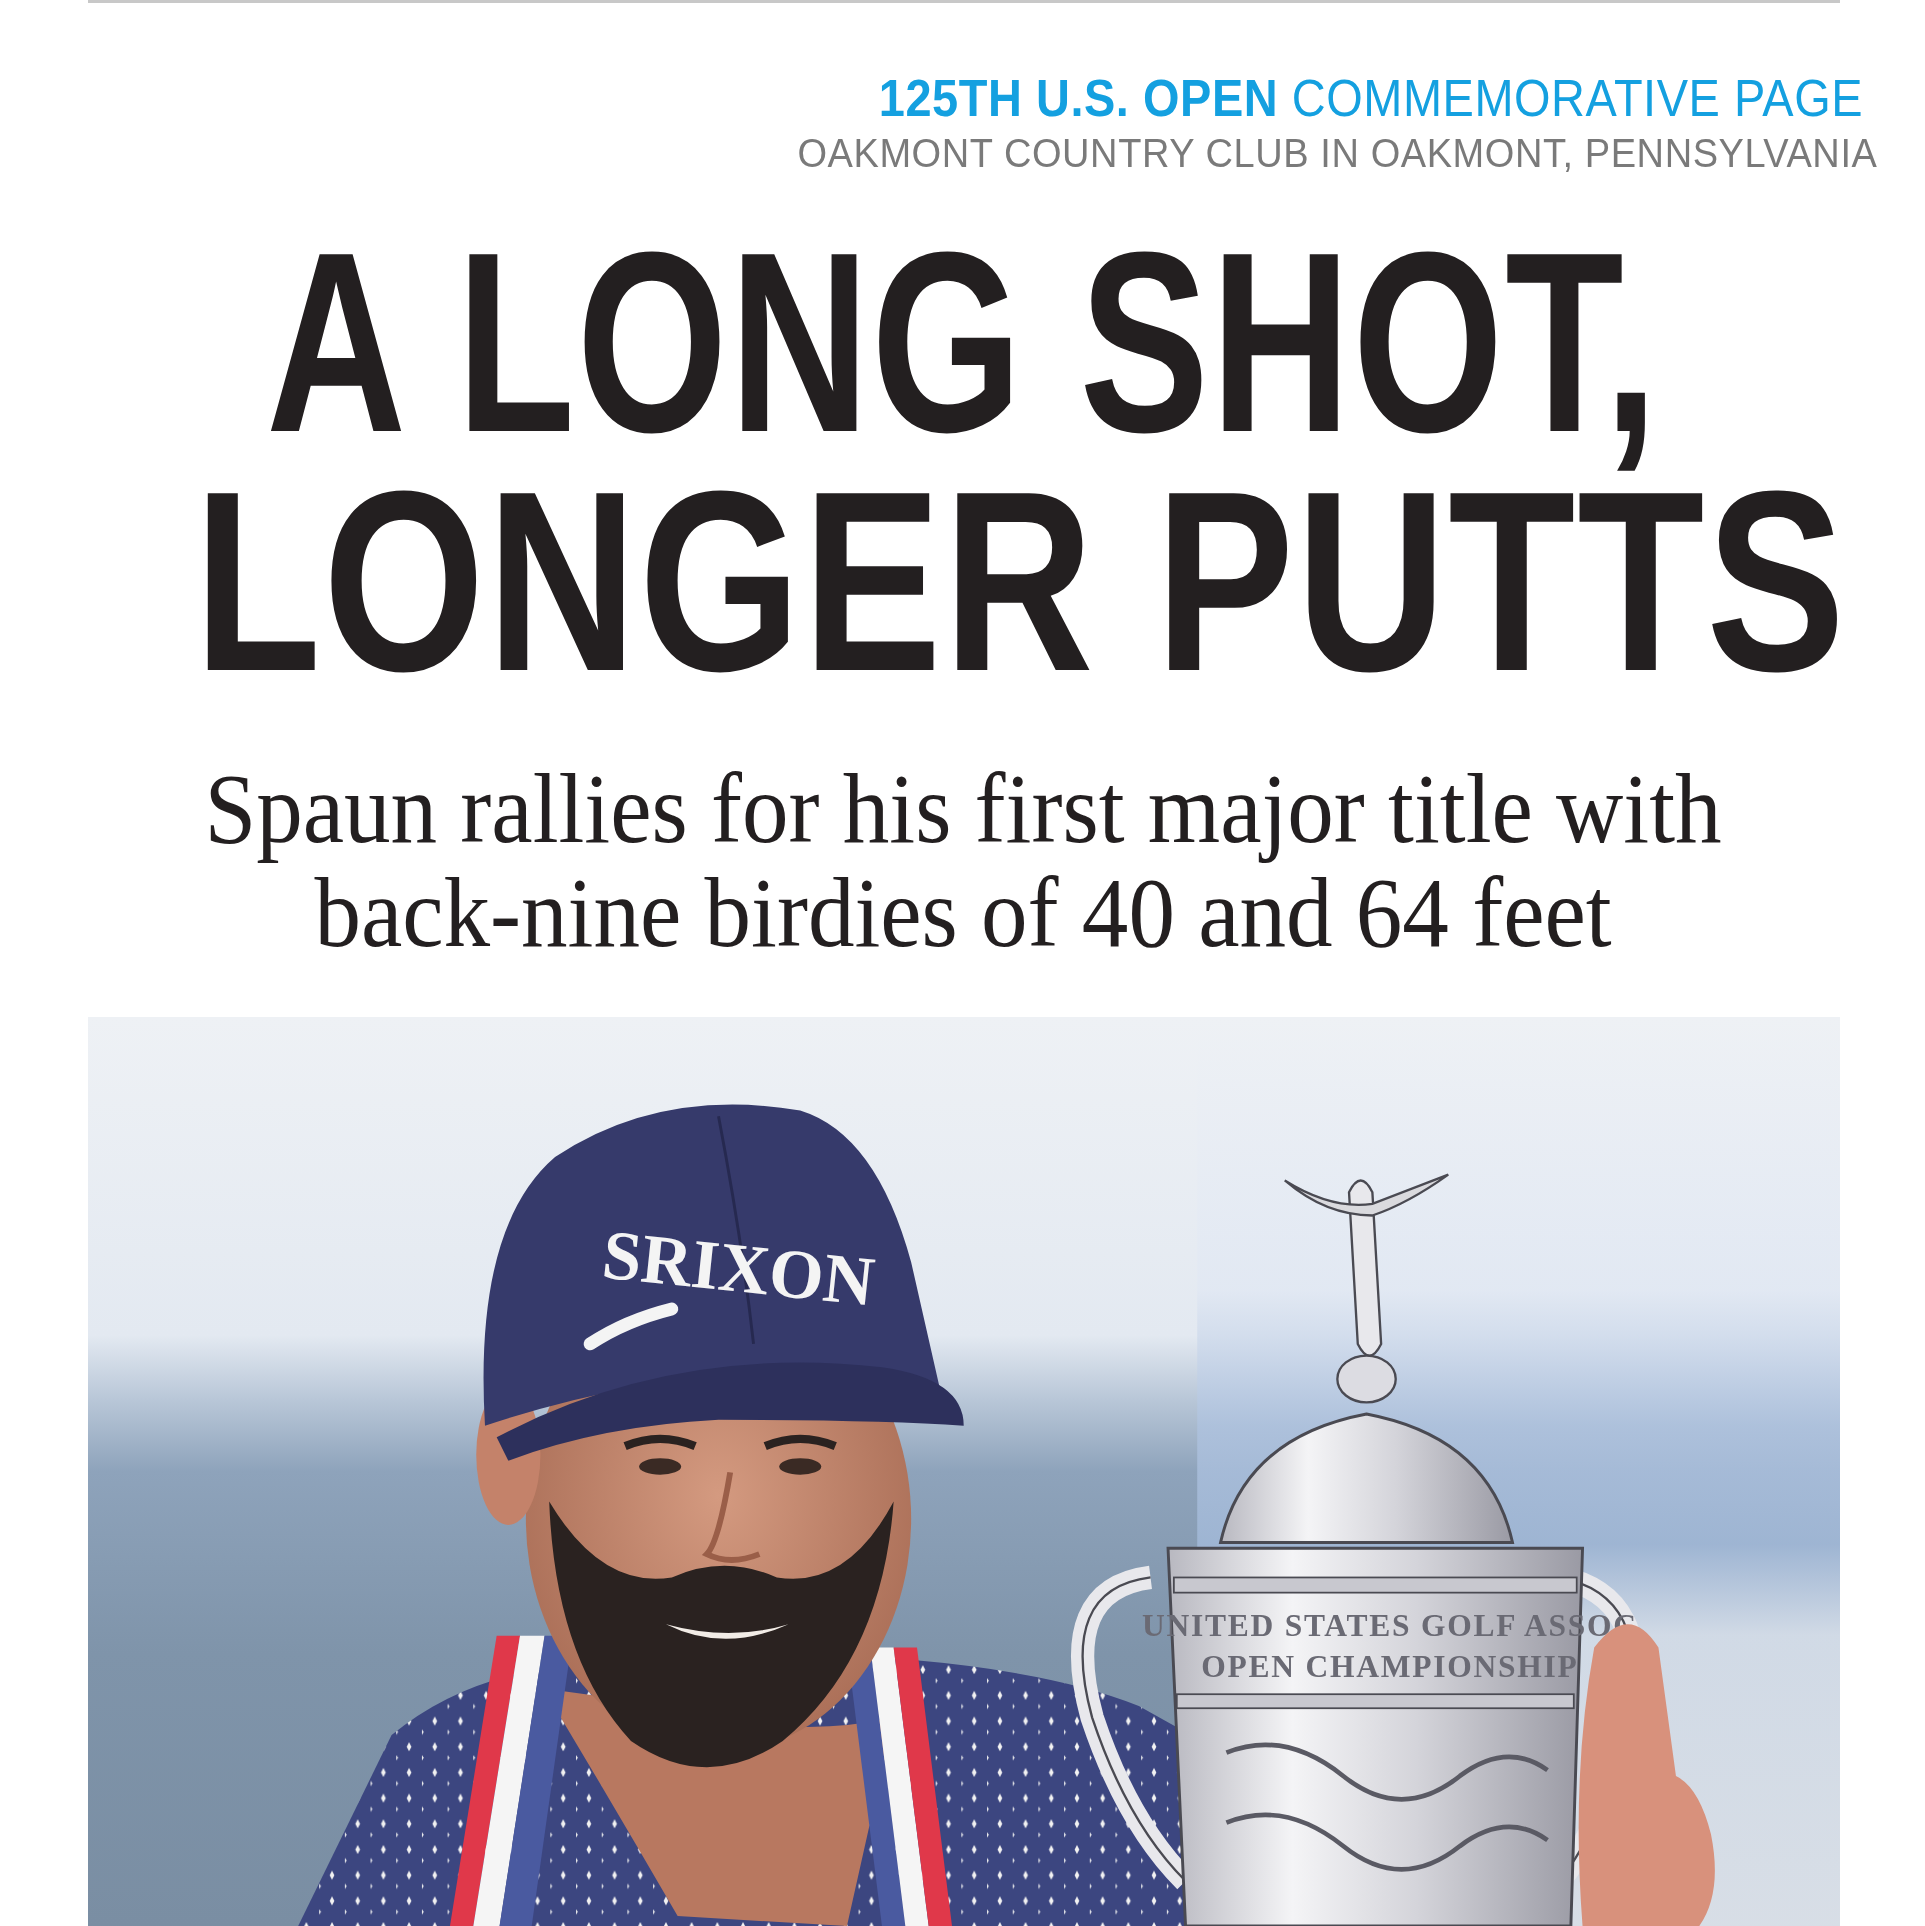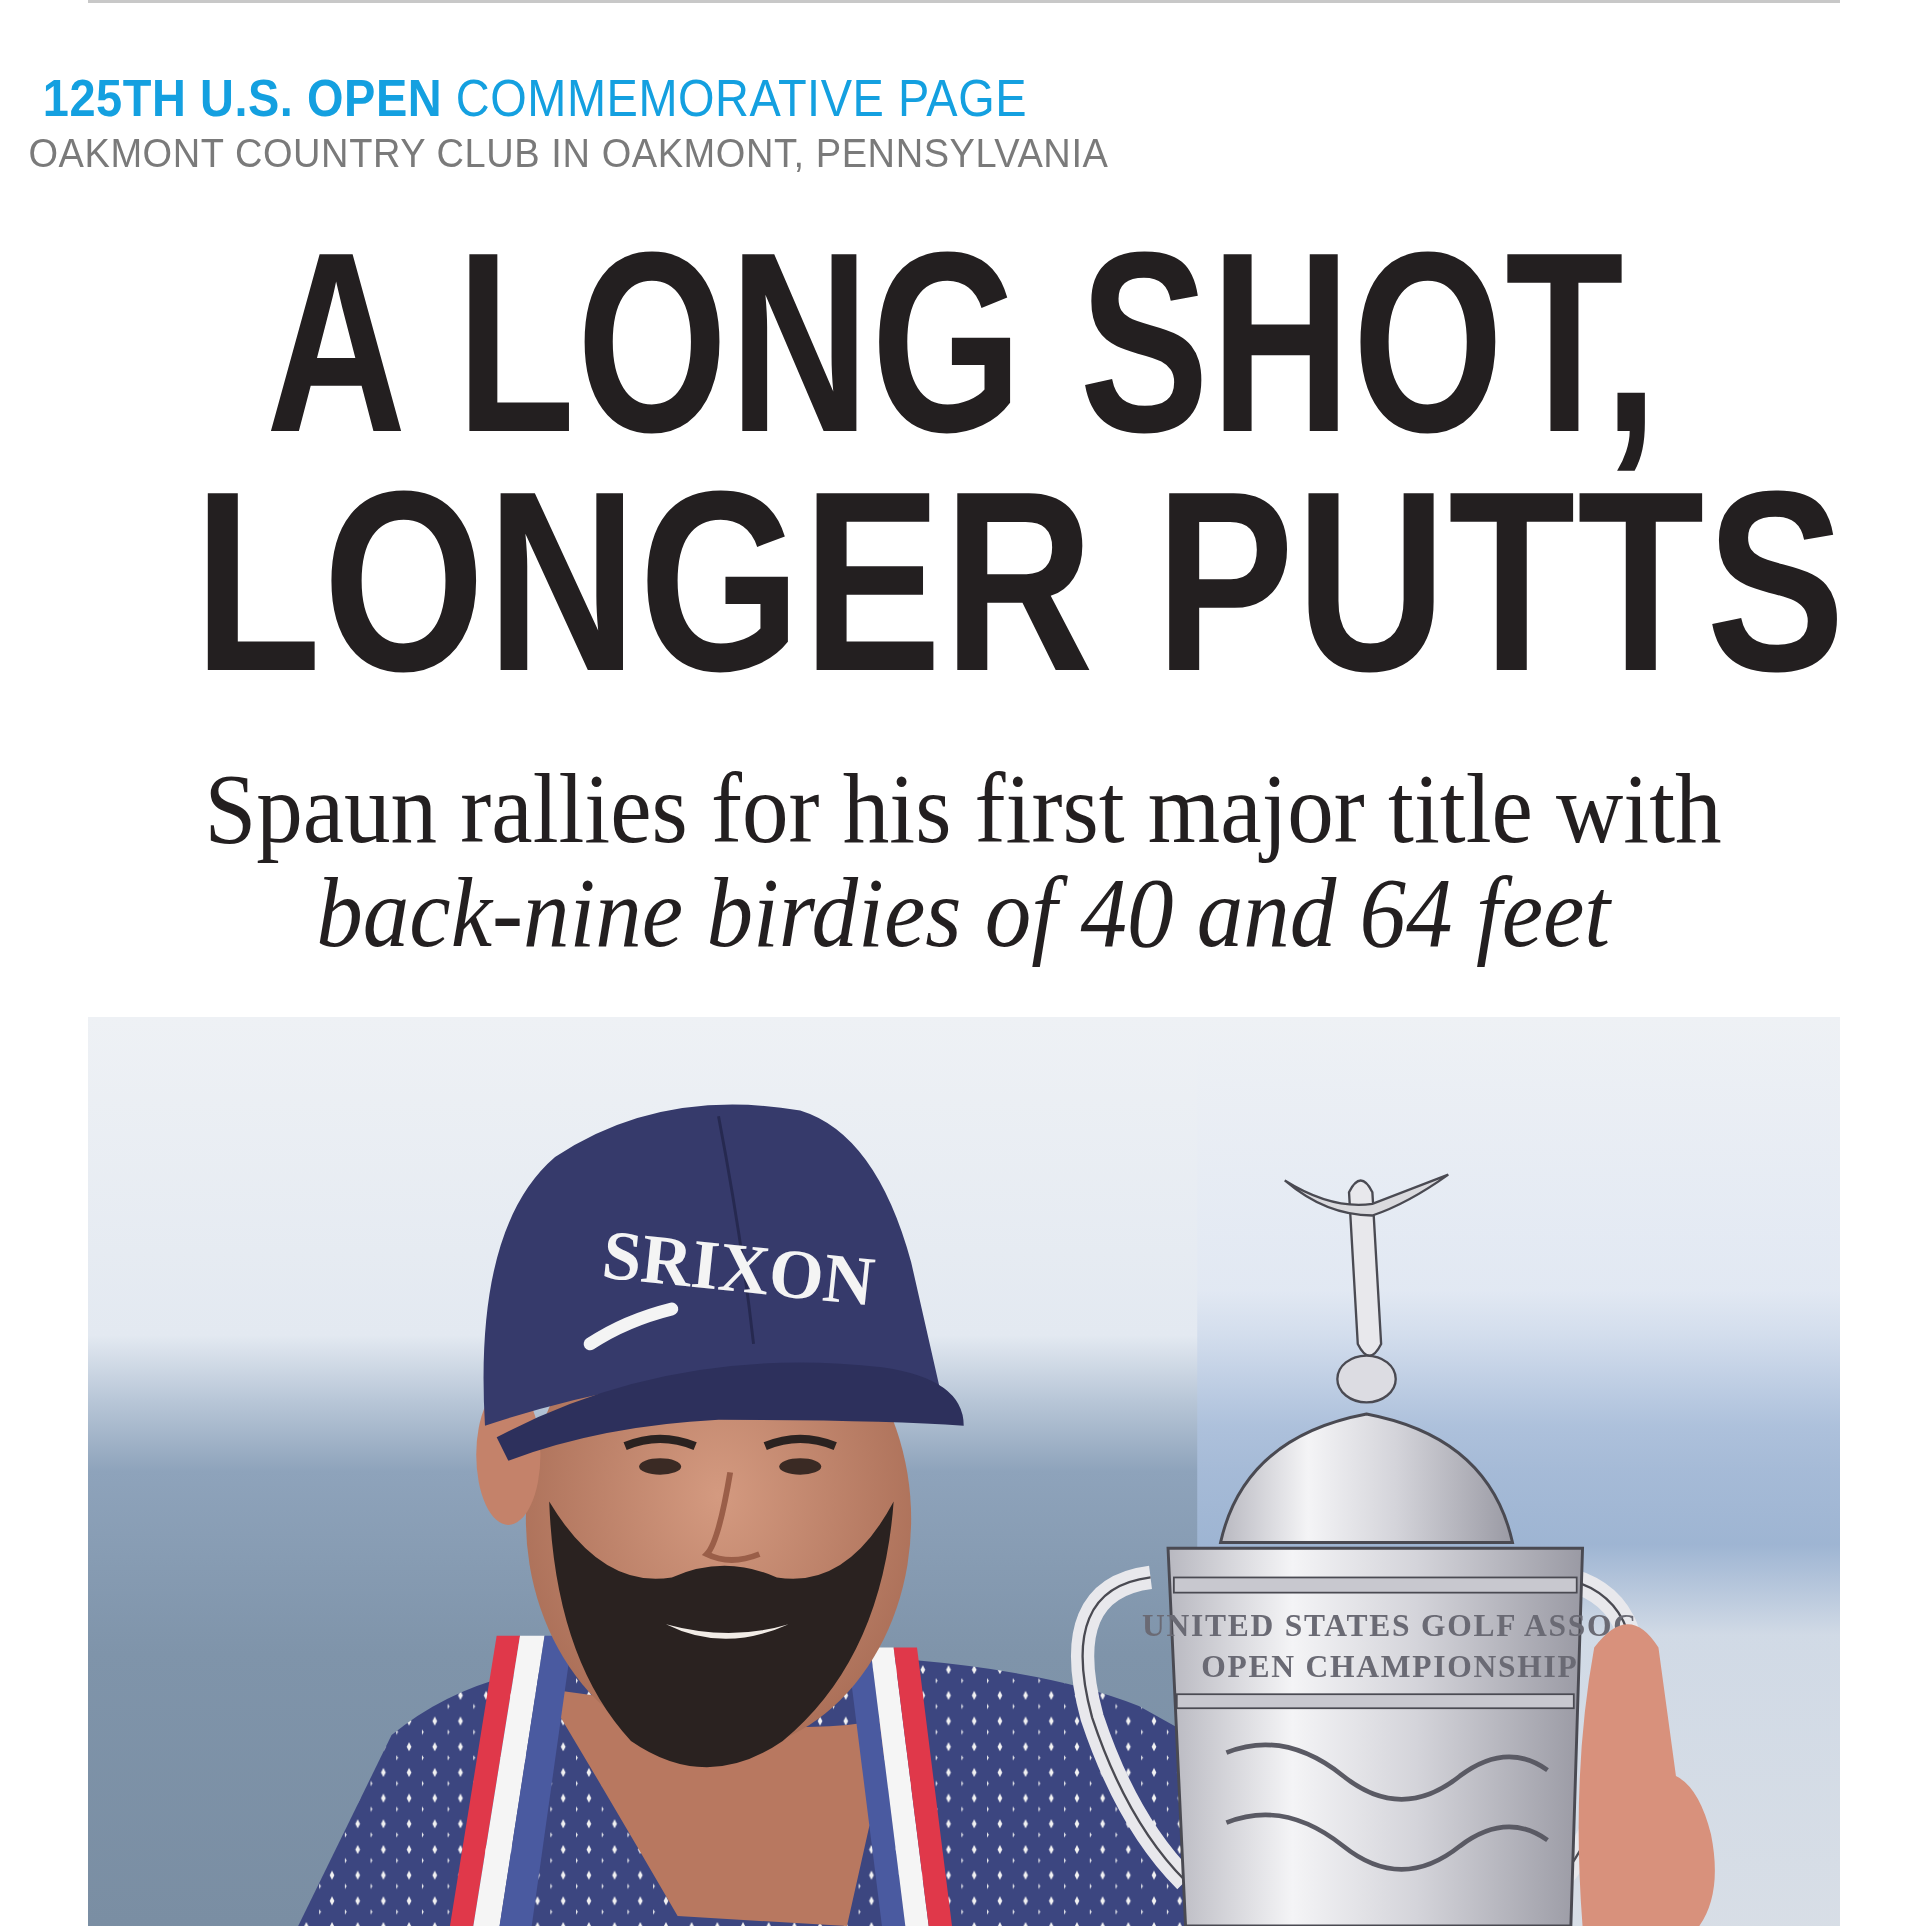--- a/index.html
+++ b/index.html
@@ -19,21 +19,21 @@
     left: 88px;
     top: 0;
     width: 1752px;
     height: 2.9px;
     background: #c8c8c8;
   }
   .kicker {
     position: absolute;
     left: 0;
     width: 1906px;
-    text-align: left;
+    text-align: right;
     white-space: nowrap;
   }
   .kicker-1 {
     top: 70px;
     height: 58px;
     font-size: 51px;
     line-height: 58px;
     color: #14a0e0;
     letter-spacing: 0.6px;
   }
@@ -101,21 +101,21 @@
     color: #231f20;
     font-size: 99px;
     line-height: 104px;
   }
   .deck-line .inner {
     display: inline-block;
     transform: scaleX(0.94);
     transform-origin: center;
   }
   .deck-1 { top: 757px; }
-  .deck-2 { top: 861px; font-style: italic; }
+  .deck-2 { top: 861px; }
 
   .photo {
     position: absolute;
     left: 88px;
     top: 1017px;
     width: 1752px;
     height: 909px;
     overflow: hidden;
     background: #eceff3;
   }

